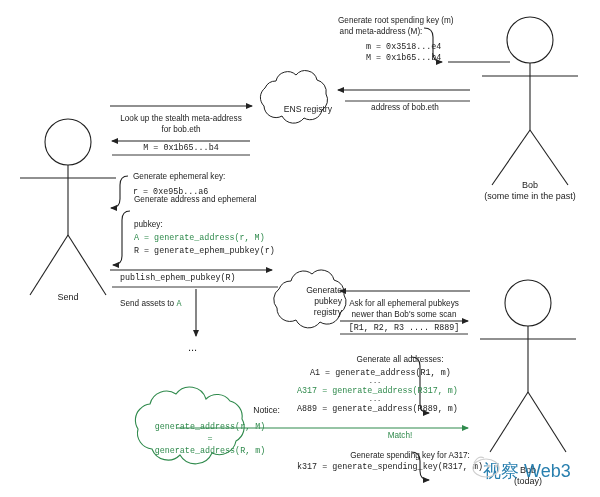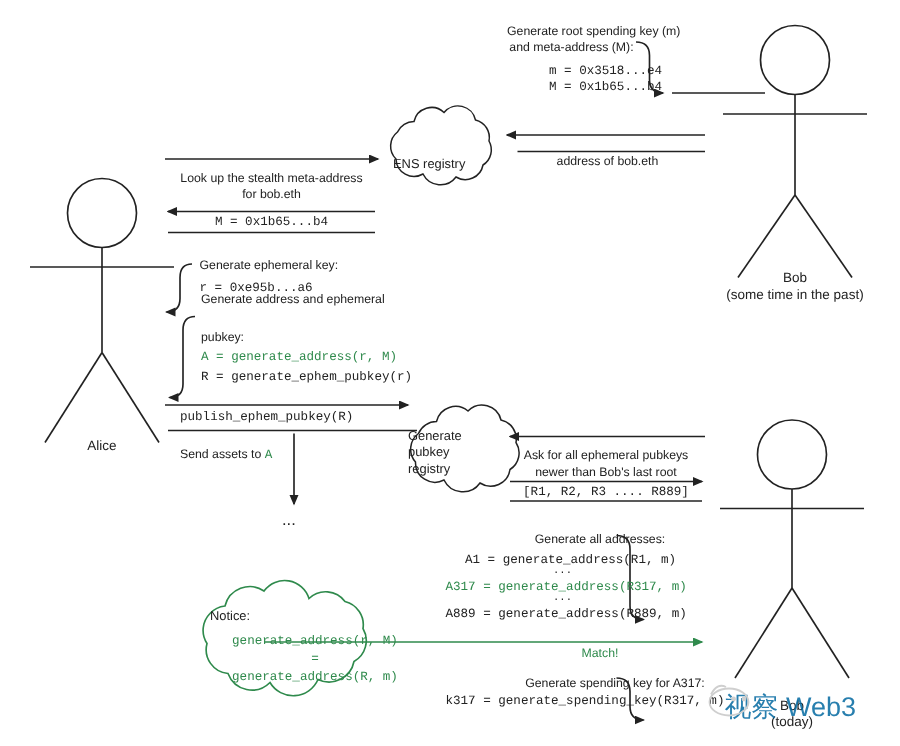--- a/index.html
+++ b/index.html
@@ -7,21 +7,21 @@
        font-family:"Liberation Sans", sans-serif;color:#1a1a1a;}
   .stage{position:absolute;inset:0;width:600px;height:497px;}
   svg.layer{position:absolute;left:0;top:0;width:600px;height:497px;}
   .txt{position:absolute;line-height:1.25;white-space:pre;}
   .sans{font-family:"Liberation Sans", sans-serif;font-size:8.2px;color:#222;}
   .mono{font-family:"Liberation Mono", monospace;font-size:8.4px;color:#222;letter-spacing:0px;}
   .mono.grn{color:#2f8a4c;}
   .sans.grn{color:#2f8a4c;}
   .ctr{text-align:center;}
   .lbl{font-family:"Liberation Sans", sans-serif;font-size:9px;color:#222;text-align:center;}
-  .cloudtxt{font-family:"Liberation Sans", sans-serif;font-size:8.6px;color:#222;text-align:left;line-height:1.3;}
+  .cloudtxt{font-family:"Liberation Sans", sans-serif;font-size:8.6px;color:#222;text-align:right;line-height:1.3;}
   .wm{position:absolute;font-family:"Liberation Sans", sans-serif;
       color:#0369a1;font-size:18px;opacity:.85;white-space:nowrap;}
 </style>
 </head>
 <body>
 
 <div class="stage">
 
   <svg class="layer" viewBox="0 0 600 497">
     <defs>
@@ -154,31 +154,31 @@
   <div class="txt sans" style="left:134px;top:195px;">Generate address and ephemeral</div>
   <div class="txt sans" style="left:134px;top:220px;">pubkey:</div>
   <div class="txt mono grn" style="left:134px;top:233px;">A = generate_address(r, M)</div>
   <div class="txt mono" style="left:134px;top:246px;">R = generate_ephem_pubkey(r)</div>
 
   <div class="txt mono" style="left:120px;top:273px;">publish_ephem_pubkey(R)</div>
 
   <div class="txt" style="left:120px;top:291px;"><span class="sans">Send assets to </span><span class="mono grn">A</span></div>
   <div class="txt sans" style="left:188px;top:341px;font-size:11px;">...</div>
 
-  <div class="txt lbl" style="left:38px;top:292px;width:60px;">Alice</div>
+  <div class="txt lbl" style="left:38px;top:292px;width:60px;">Send</div>
 
   <div class="txt lbl" style="left:480px;top:180px;width:100px;">Bob</div>
   <div class="txt lbl" style="left:460px;top:191px;width:140px;">(some time in the past)</div>
 
   <div class="txt cloudtxt" style="left:272px;top:285px;width:70px;">Generate</div>
   <div class="txt cloudtxt" style="left:272px;top:296px;width:70px;">pubkey</div>
   <div class="txt cloudtxt" style="left:272px;top:307px;width:70px;">registry</div>
 
   <div class="txt sans ctr" style="left:340px;top:299px;width:128px;">Ask for all ephemeral pubkeys</div>
-  <div class="txt sans ctr" style="left:340px;top:310px;width:128px;">newer than Bob's last root</div>
+  <div class="txt sans ctr" style="left:340px;top:310px;width:128px;">newer than Bob's some scan</div>
   <div class="txt mono ctr" style="left:340px;top:323px;width:128px;">[R1, R2, R3 .... R889]</div>
 
   <div class="txt sans ctr" style="left:330px;top:355px;width:140px;">Generate all addresses:</div>
   <div class="txt mono" style="left:310px;top:368px;">A1 = generate_address(R1, m)</div>
   <div class="txt mono ctr" style="left:330px;top:377px;width:90px;font-size:7px;">...</div>
   <div class="txt mono grn" style="left:297px;top:386px;">A317 = generate_address(R317, m)</div>
   <div class="txt mono ctr" style="left:330px;top:395px;width:90px;font-size:7px;">...</div>
   <div class="txt mono" style="left:297px;top:404px;">A889 = generate_address(R889, m)</div>
 
   <div class="txt sans grn ctr" style="left:330px;top:431px;width:140px;">Match!</div>

